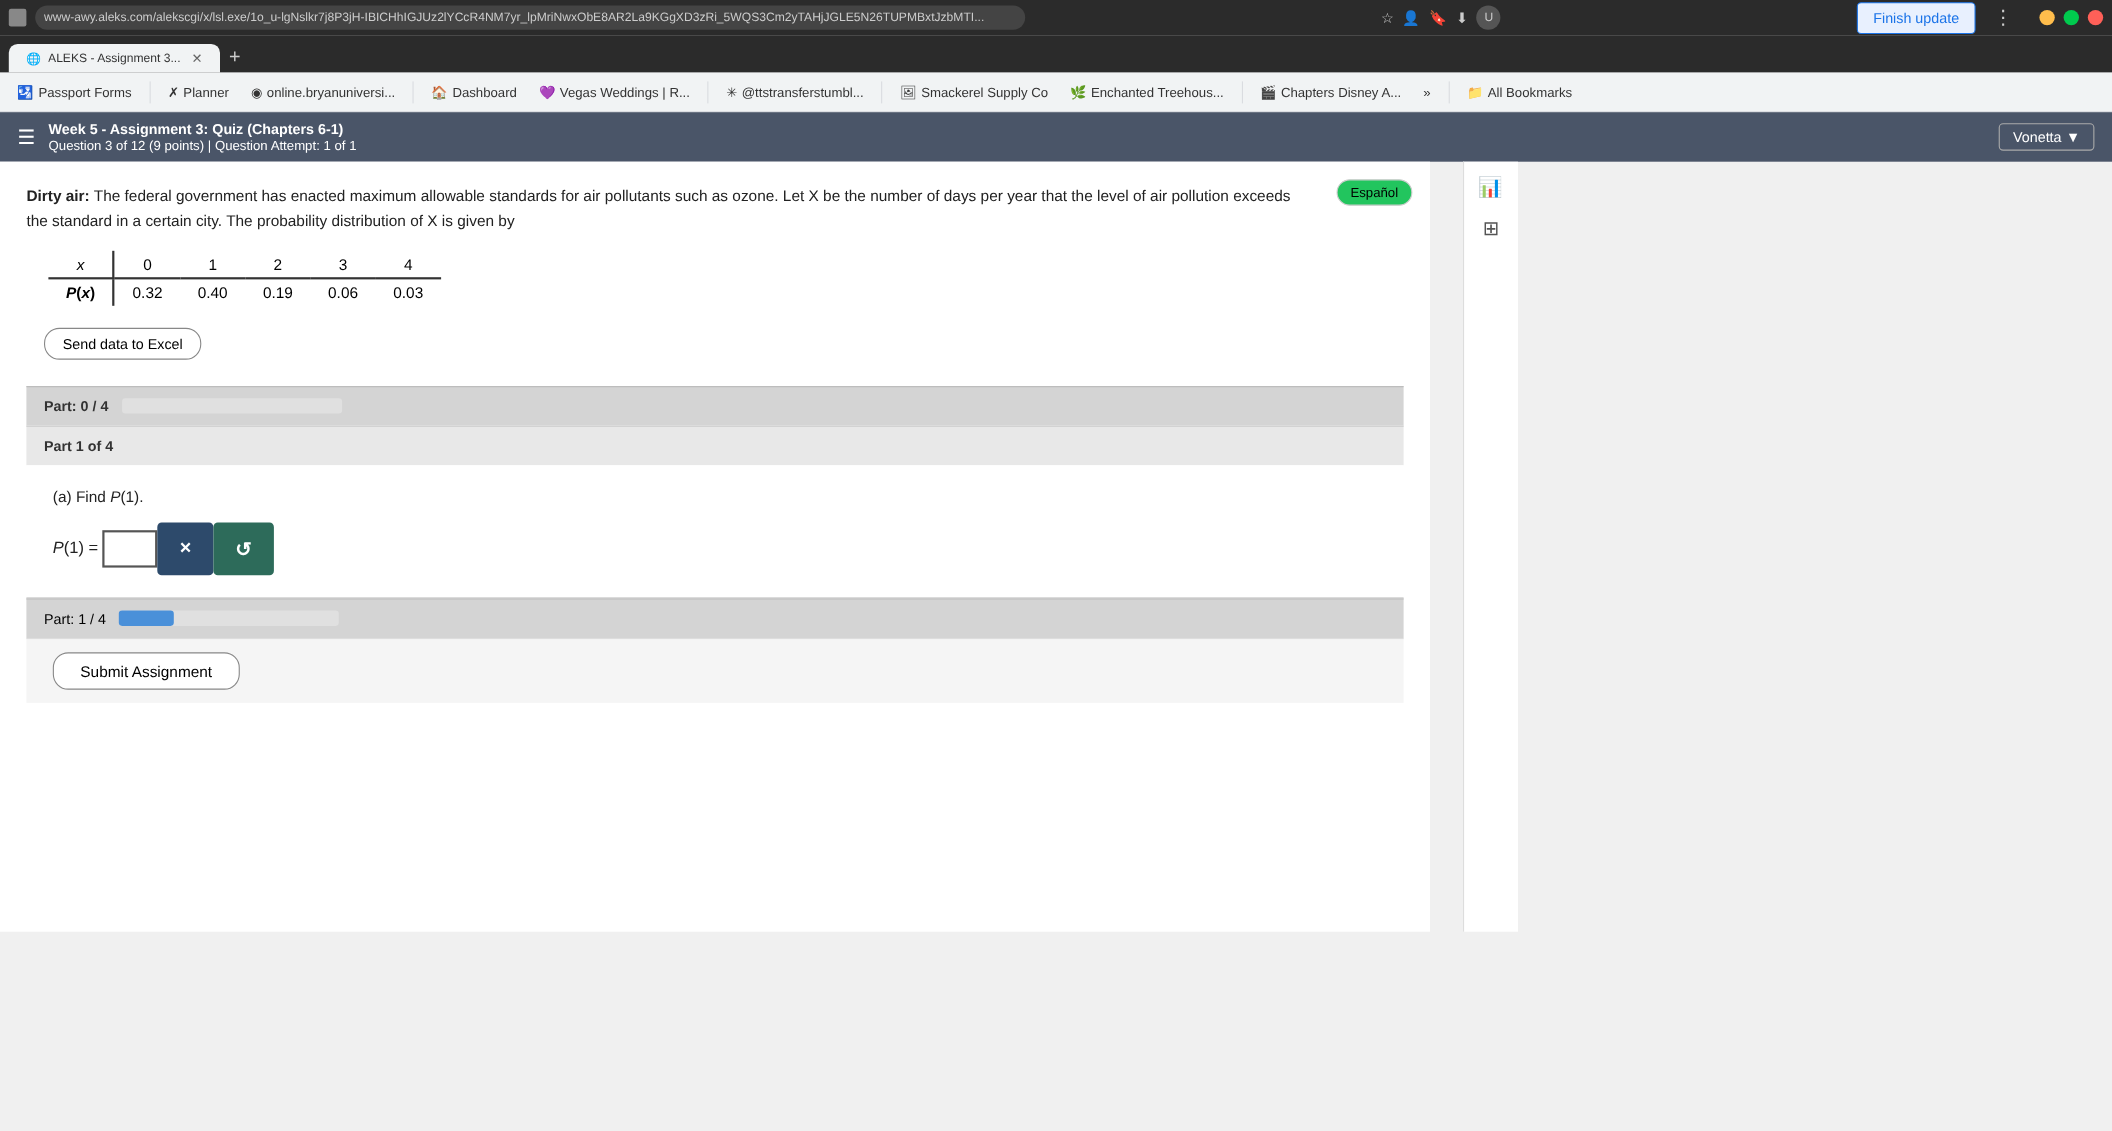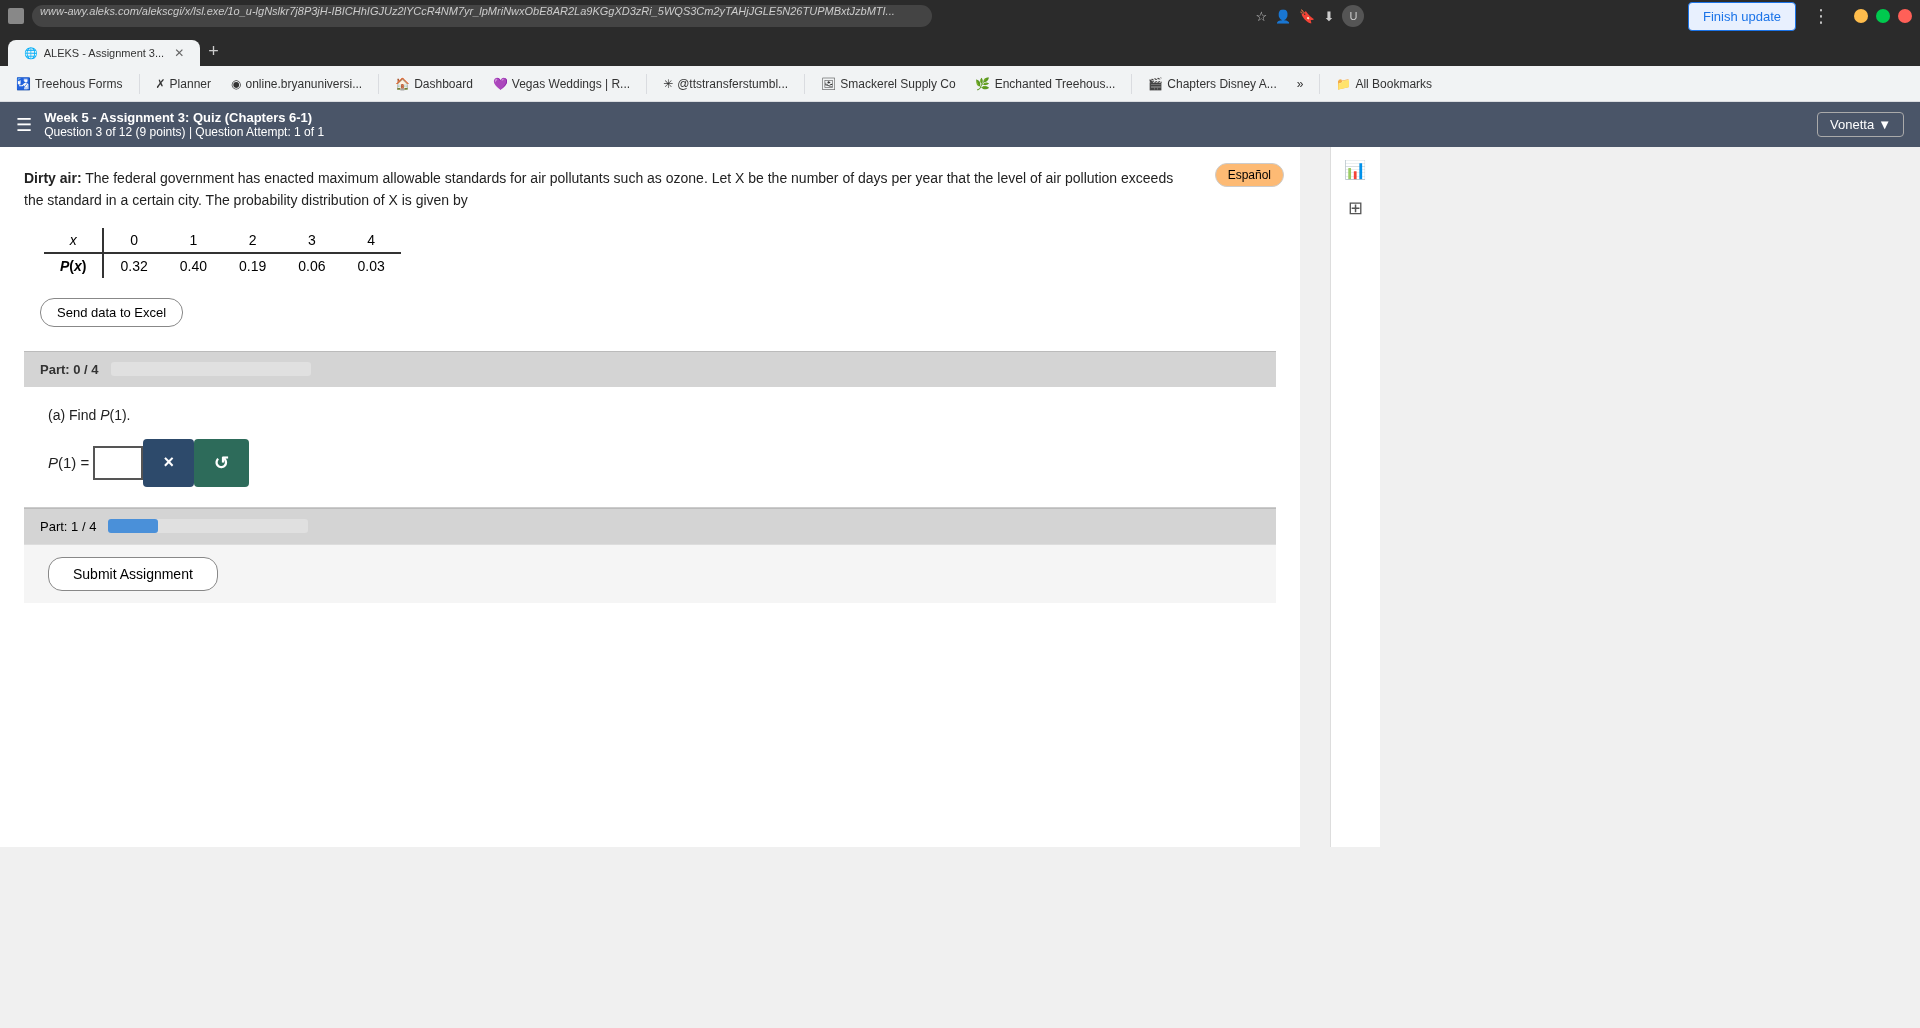--- a/index.html
+++ b/index.html
@@ -1,19 +1,19 @@
 <!DOCTYPE html>
 <html><head>
   <meta charset="utf-8">
   <style>
     * { margin: 0; padding: 0; box-sizing: border-box; }
     body { font-family: Arial, sans-serif; font-size: 13px; background: #f0f0f0; width: 1920px; min-height: 1028px; overflow-x: hidden; }
     .title-bar { background: #2b2b2b; height: 32px; display: flex; align-items: center; padding: 0 8px; gap: 8px; }
     .title-bar-favicon { width: 16px; height: 16px; background: #888; border-radius: 2px; }
-    .url-bar { flex: 1; background: #444; border-radius: 11px; height: 22px; display: flex; padding: 0 8px; color: #ccc; font-size: 11px; max-width: 900px; font-style: italic; }
+    .url-bar { flex: 1; background: #444; border-radius: 11px; height: 22px; display: flex; align-items: center; padding: 0 8px; color: #ccc; font-size: 11px; max-width: 900px; }
     .title-bar-btn { width: 14px; height: 14px; border-radius: 50%; border: none; cursor: pointer; }
     .tb-min { background: #ffbd4c; }
     .tb-max { background: #00ca4e; }
     .tb-close { background: #ff6058; }
 
     
     .bookmarks-bar { background: #f1f3f4; border-bottom: 1px solid #dadce0; height: 36px; display: flex; align-items: center; padding: 0 8px; gap: 4px; overflow: hidden; }
     .bookmark-item { display: flex; align-items: center; gap: 4px; padding: 4px 8px; border-radius: 4px; cursor: pointer; white-space: nowrap; font-size: 12px; color: #333; }
     .bk-sep { width: 1px; height: 20px; background: #dadce0; margin: 0 4px; }
     .finish-update-btn { margin-left: auto; background: #e8f0fe; border: 1px solid #1a73e8; color: #1a73e8; padding: 6px 14px; border-radius: 4px; cursor: pointer; font-size: 13px; font-weight: 500; white-space: nowrap; }
@@ -21,21 +21,21 @@
     
     .aleks-header { background: #4a5568; color: white; padding: 8px 16px; display: flex; align-items: center; gap: 12px; }
     .hamburger { font-size: 18px; cursor: pointer; color: white; }
     .aleks-header-text { flex: 1; }
     .aleks-header-text .week-title { font-weight: bold; font-size: 13px; }
     .aleks-header-text .question-info { font-size: 12px; }
     .vonetta-btn { background: #4a5568; border: 1px solid #aaa; color: white; padding: 4px 12px; border-radius: 4px; cursor: pointer; font-size: 13px; display: flex; align-items: center; gap: 4px; }
 
     
     .main-content { background: white; margin: 0; padding: 20px 24px; min-height: 700px; position: relative; max-width: 1300px; }
-    .espanol-btn { position: absolute; top: 16px; right: 16px; background: #fdba74; border: 1px solid #ccc; border-radius: 12px; padding: 4px 12px; font-size: 12px; cursor: pointer; }
+    .espanol-btn { position: absolute; top: 16px; right: 16px; background: #22c55e; border: 1px solid #ccc; border-radius: 12px; padding: 4px 12px; font-size: 12px; cursor: pointer; }
 
     
     .question-text { font-size: 14px; line-height: 1.6; color: #222; margin-bottom: 3px; max-width: 1150px; }
     .question-text .bold-start { font-weight: bold; }
 
     
     .prob-table { border-collapse: collapse; margin: 16px 0 20px 20px; }
     .prob-table td { padding: 4px 16px; font-size: 14px; text-align: center; }
     .prob-table .var-row td { border-bottom: 2px solid #333; }
     .prob-table .var-label { border-right: 2px solid #333; font-style: italic; }
@@ -120,21 +120,21 @@
       <span style="font-size:11px;">🌐</span>
       <span style="font-size:11px;max-width:140px;overflow:hidden;text-overflow:ellipsis;">ALEKS - Assignment 3...</span>
       <span class="tab-close">✕</span>
     </div>
     <button class="new-tab-btn">+</button>
   </div>
 
   <div class="bookmarks-bar">
     <div class="bookmark-item">
       <span>🛂</span>
-      <span>Treehous Forms</span>
+      <span>Passport Forms</span>
     </div>
     <div class="bk-sep"></div>
     <div class="bookmark-item">
       <span>✗</span>
       <span>Planner</span>
     </div>
     <div class="bookmark-item">
       <span>◉</span>
       <span>online.bryanuniversi...</span>
     </div>
@@ -229,20 +229,23 @@
         <div class="part-progress-section">
           <div class="part-progress-row">
             <span class="part-progress-label">Part: 0 / 4</span>
             <div class="progress-bar-bg">
               <div class="progress-bar-fill" style="width:0%"></div>
             </div>
           </div>
         </div>
 
         
+        <div class="part-section">
+          <span class="part-section-label">Part 1 of 4</span>
+        </div>
 
         
         <div class="question-part">
           <div class="question-part-text">
             <span>(a) Find </span><em>P</em><span>(1).</span>
           </div>
           <div class="answer-area">
             <span class="p1-equation">
               <em>P</em>(1)&nbsp;=&nbsp;
             </span>

